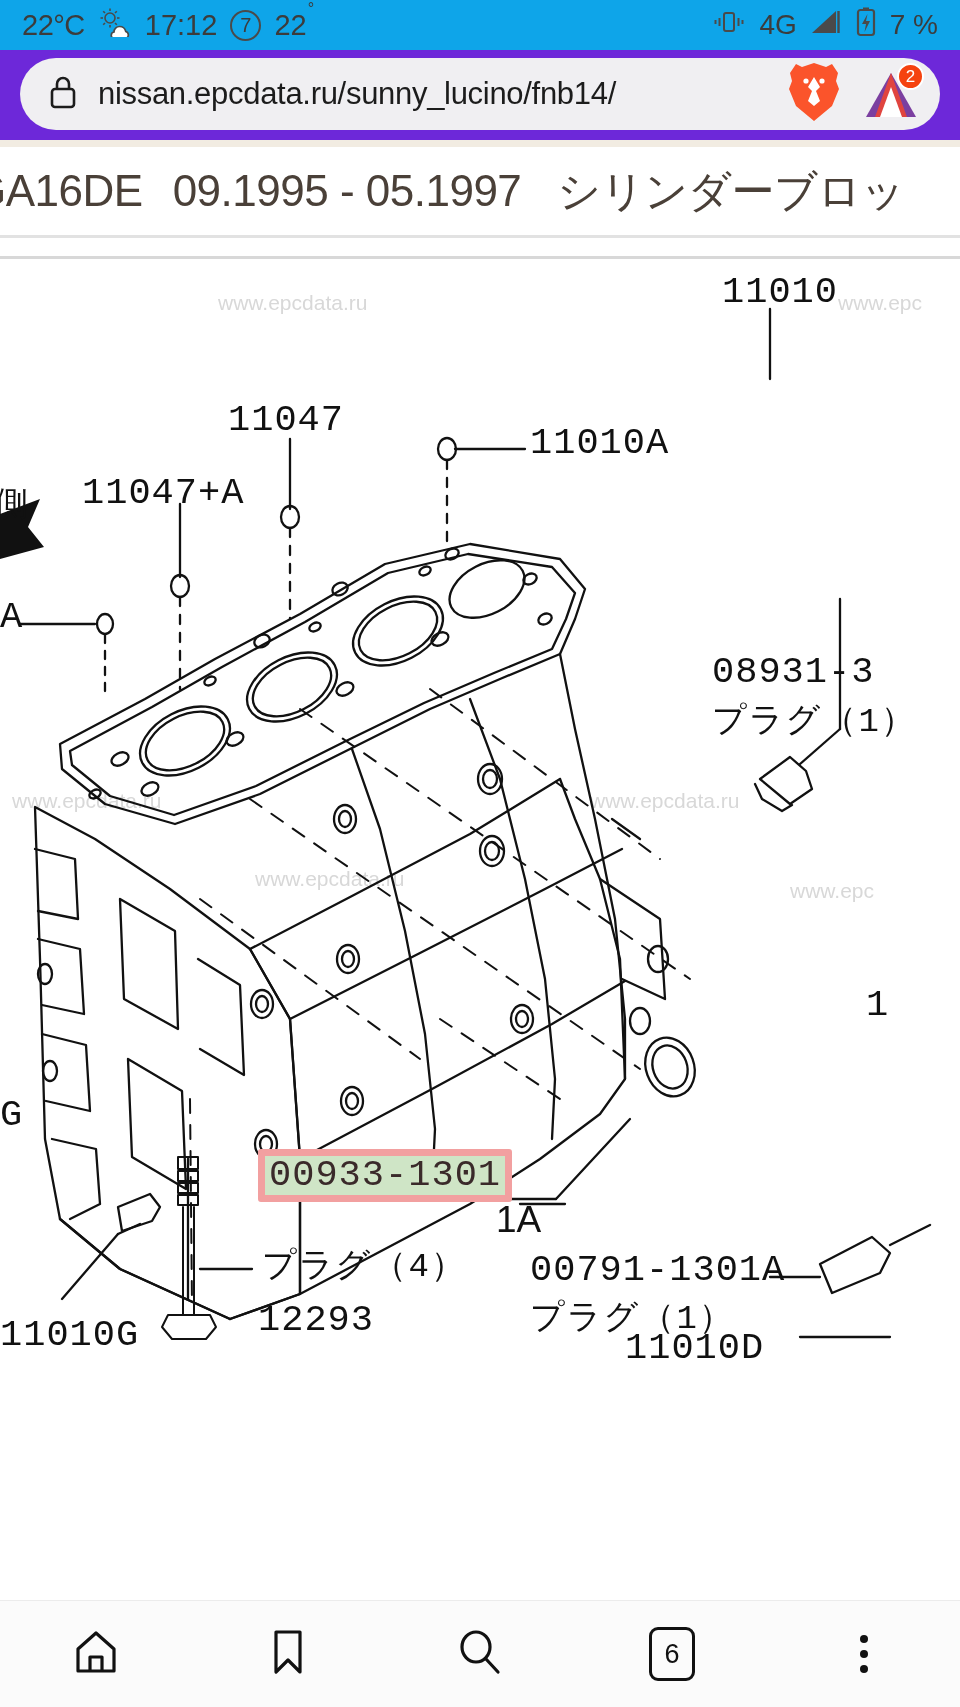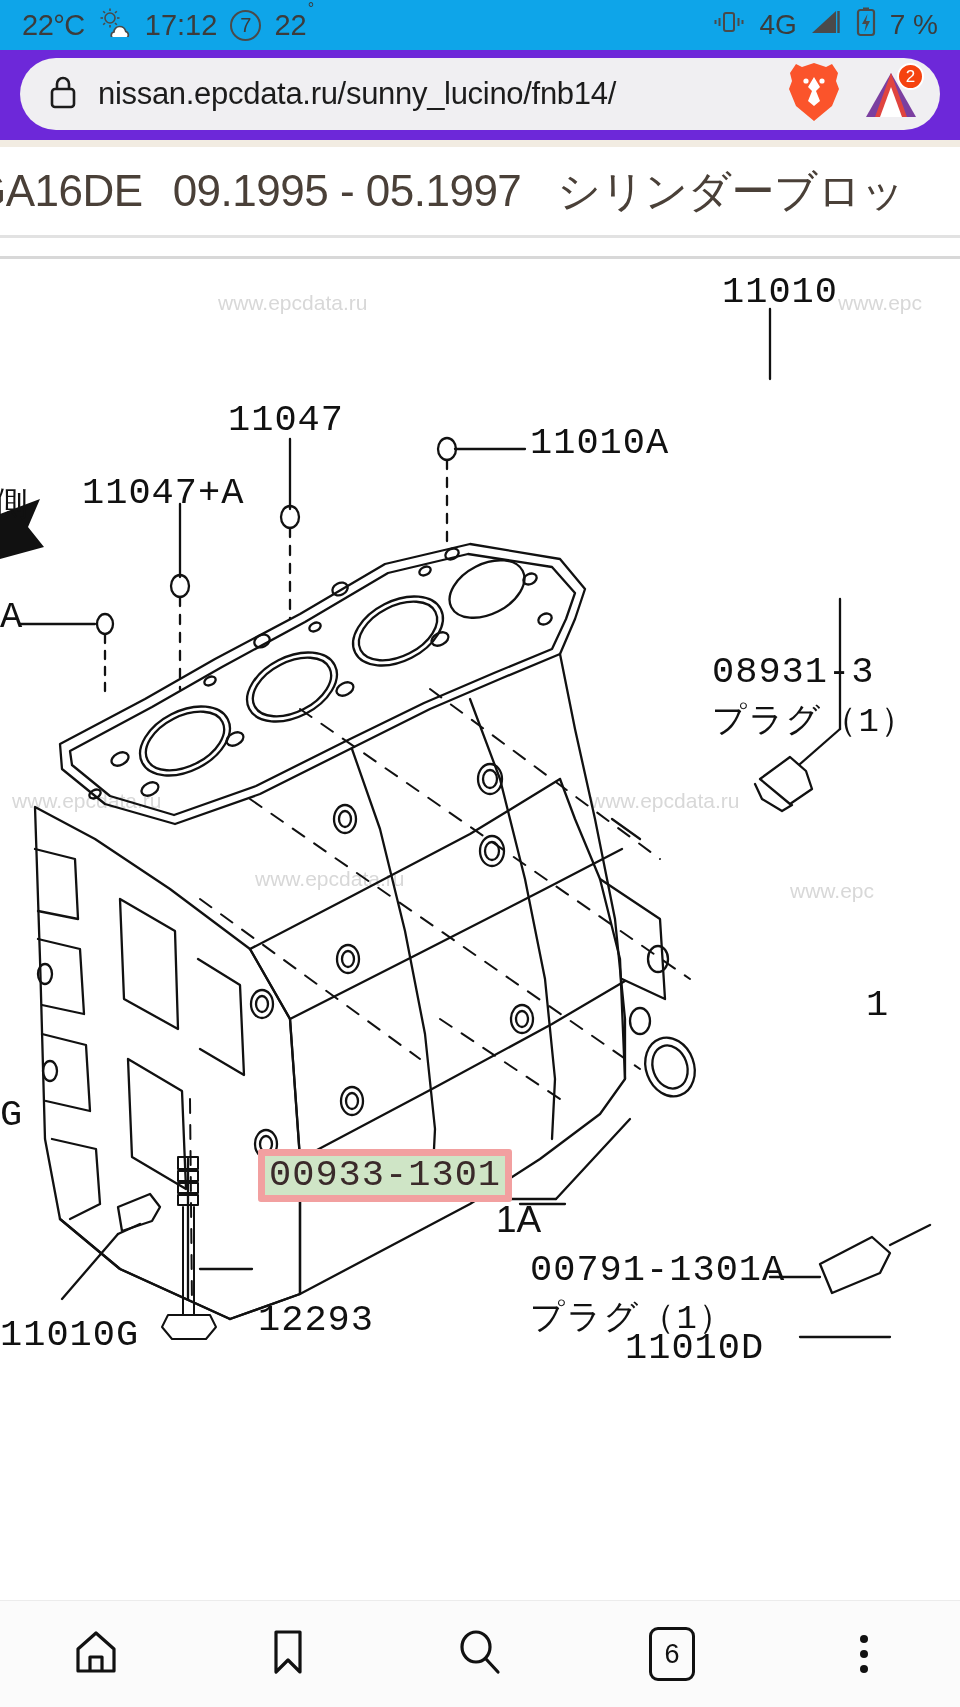--- a/index.html
+++ b/index.html
@@ -386,20 +386,21 @@
     <span class="lbl" style="left:228px; top:140px;">11047</span>
     <span class="lbl" style="left:530px; top:163px;">11010A</span>
     <span class="lbl" style="left:82px;  top:213px;">11047+A</span>
     <span class="lbl" style="left:0px;   top:337px;">A</span>
     <span class="lbl" style="left:712px; top:392px;">08931-3</span>
     <span class="lbl jp" style="left:712px; top:438px;">プラグ（1）</span>
     <span class="lbl" style="left:0px;   top:835px;">G</span>
     <span class="lbl" style="left:866px; top:725px;">1</span>
     <span class="lbl" style="left:0px;   top:1055px;">11010G</span>
     <span class="lbl" style="left:258px; top:1040px;">12293</span>
+    <span class="lbl jp" style="left:262px; top:983px;">プラグ（4）</span>
     <span class="lbl sans" style="left:496px; top:940px;">1A</span>
     <span class="lbl" style="left:530px; top:990px;">00791-1301A</span>
     <span class="lbl jp" style="left:530px; top:1035px;">プラグ（1）</span>
     <span class="lbl" style="left:625px; top:1068px;">11010D</span>
 
     <span class="lbl jp" style="left:-6px; top:222px;">側</span>
 
     <span class="hl" style="left:258px; top:890px;">00933-1301</span>
 
   </div>

